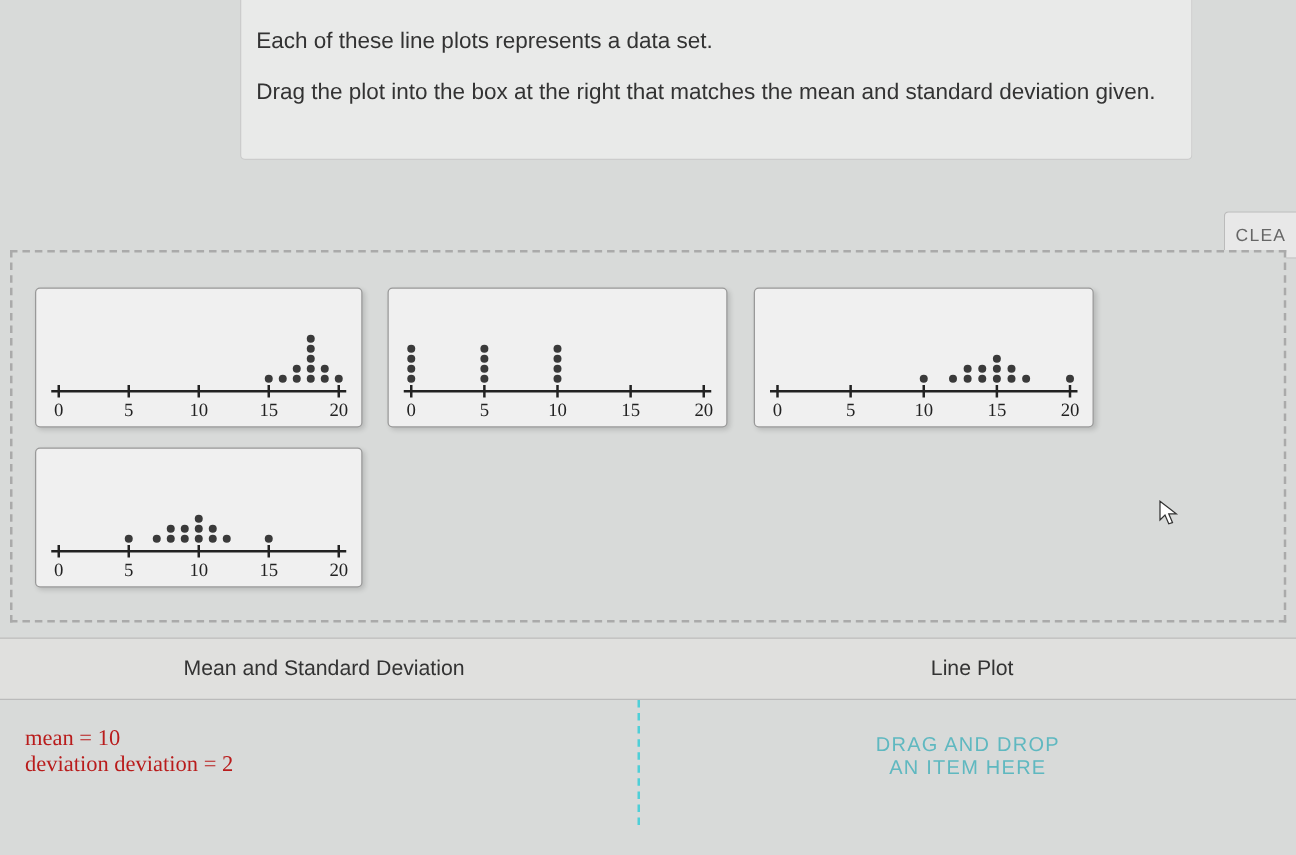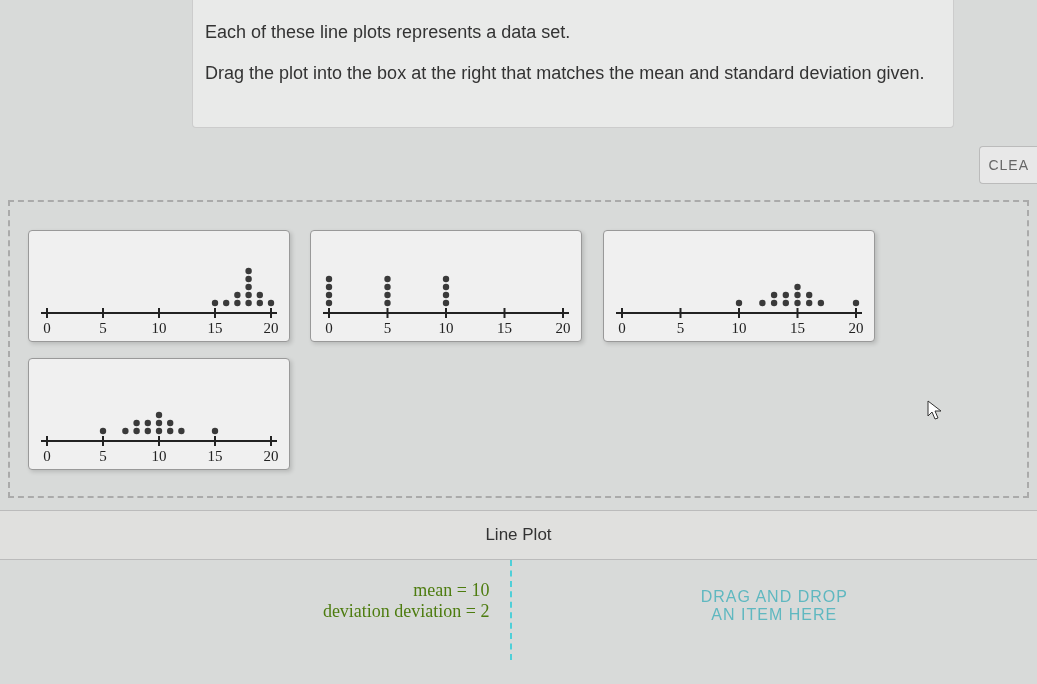--- a/index.html
+++ b/index.html
@@ -22,21 +22,21 @@
   border-top: none;
   border-radius: 0 0 4px 4px;
   padding: 18px 12px;
   font-size: 18px;
   color: #333;
   line-height: 1.6;
 }
 .clear-btn {
   position: absolute;
   right: 0;
-  top: 146px;
+  top: 169px;
   background: #e8e8e8;
   border: 1px solid #bbb;
   border-right: none;
   border-radius: 4px 0 0 4px;
   padding: 10px 8px;
   font-size: 14px;
   color: #666;
   letter-spacing: 1px;
 }
 .plots-area {
@@ -78,24 +78,24 @@
   padding: 14px;
   font-size: 17px;
   color: #333;
 }
 .answer-row {
   display: flex;
   min-height: 100px;
 }
 .answer-cell-left {
   flex: 1;
-  text-align: right;
+  text-align: left;
   padding: 20px;
   font-size: 18px;
-  color: #4d7c0f;
+  color: #b91c1c;
   font-family: 'Times New Roman', serif;
   border-right: 2px dashed #4fcfd8;
 }
 .answer-cell-right {
   flex: 1;
   text-align: center;
   padding: 28px;
   font-size: 16px;
   color: #5fb8c0;
   letter-spacing: 1px;
@@ -221,20 +221,21 @@
         <circle cx="130" cy="56" r="3.2" fill="#3a3a3a"></circle>
         <circle cx="141.2" cy="72" r="3.2" fill="#3a3a3a"></circle>
         <circle cx="141.2" cy="64" r="3.2" fill="#3a3a3a"></circle>
         <circle cx="152.39999999999998" cy="72" r="3.2" fill="#3a3a3a"></circle>
         <circle cx="186" cy="72" r="3.2" fill="#3a3a3a"></circle>
       </svg></div>
 </div>
 
 <div class="answer-area">
   <div class="answer-header">
+    <div>Mean and Standard Deviation</div>
     <div>Line Plot</div>
   </div>
   <div class="answer-row">
     <div class="answer-cell-left">
       <span>mean</span>
       <span> = </span>
       <span>10</span><br>
       <span>deviation deviation</span>
       <span> = </span>
       <span>2</span>

